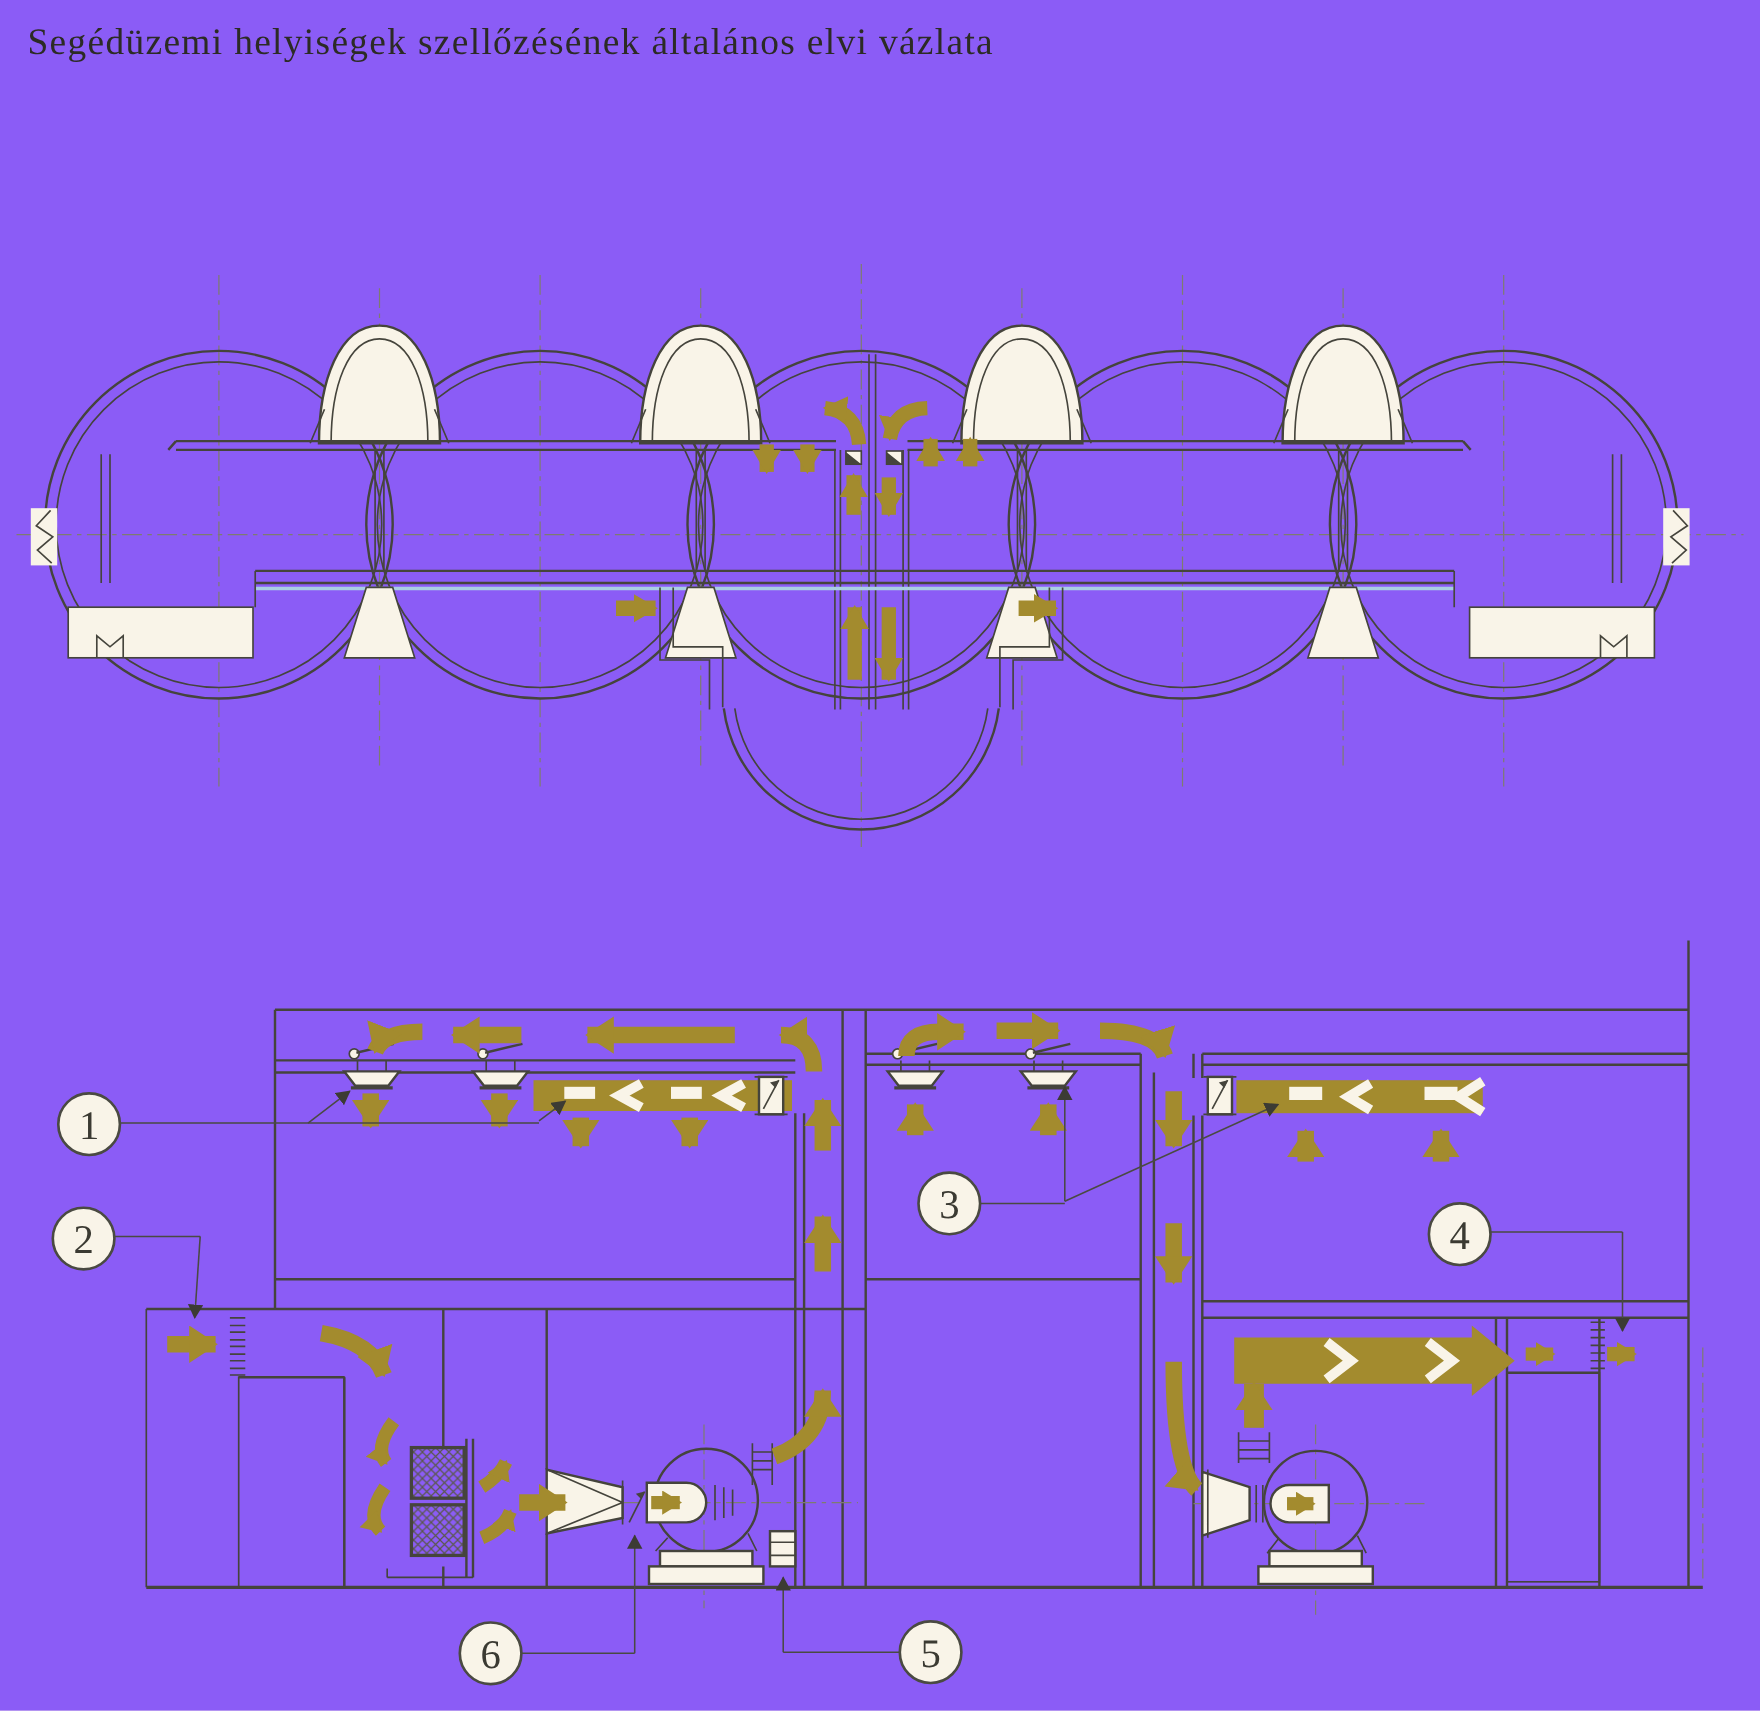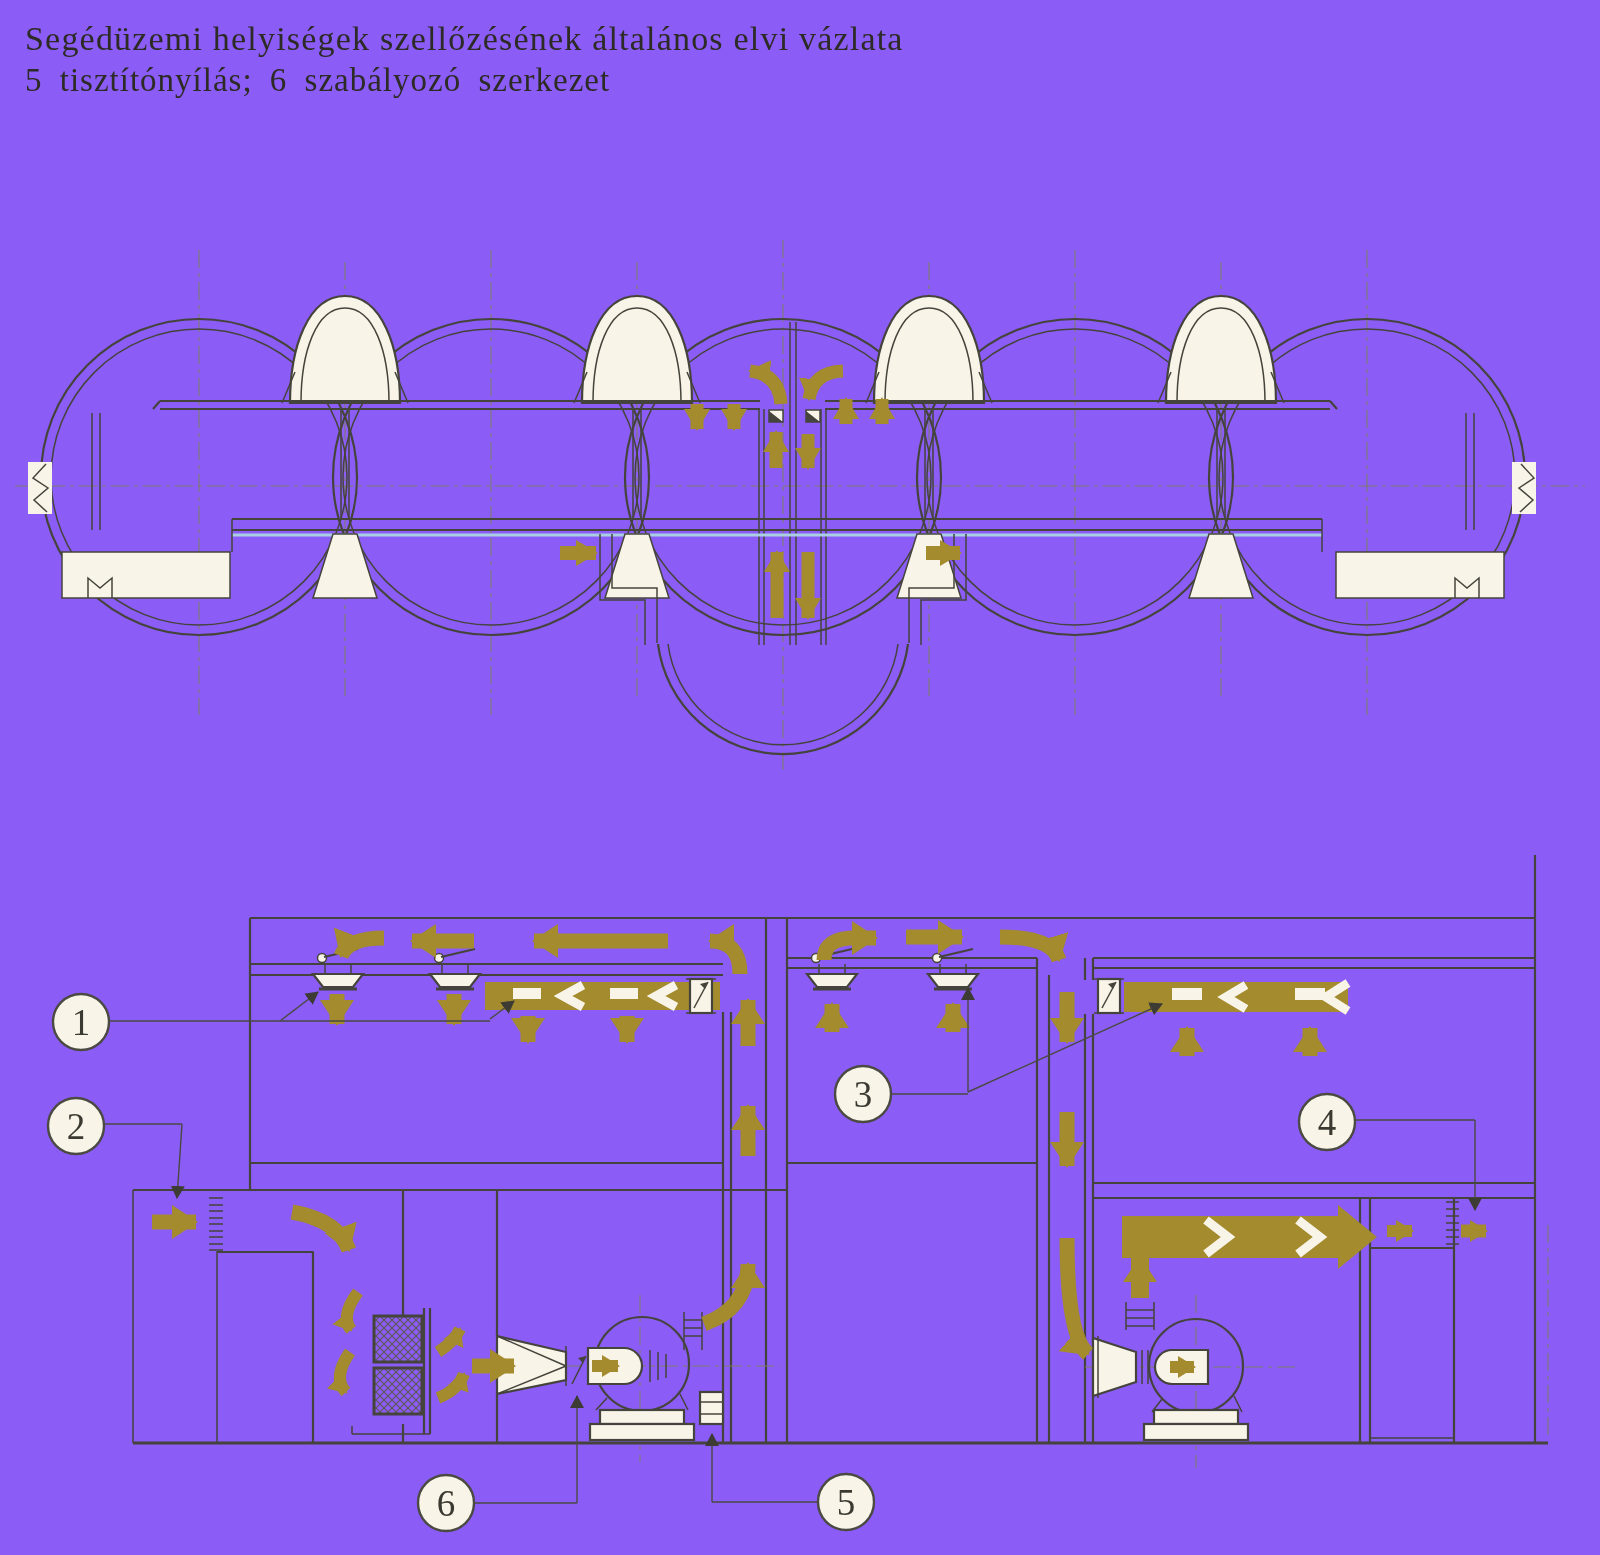--- a/index.html
+++ b/index.html
@@ -23,21 +23,20 @@
   .co-circle{fill:#f9f4e8;stroke:#4a4a42;stroke-width:2.4;}
   text.co{font-family:"Liberation Serif",serif;font-size:37px;fill:#3b3a32;text-anchor:middle;}
 </style>
 </head>
 <body>
 
 <div class="page">
 
   <div class="caption">
     <div class="title">Segédüzemi helyiségek szellőzésének általános elvi vázlata</div>
-    <div class="legend-line">5 tisztítónyílás; 6 szabályozó szerkezet</div>
   </div>
 
   <svg class="schem" width="1600" height="1555" viewBox="0 0 1600 1555">
     <defs>
       <pattern id="hatch" width="11" height="11" patternUnits="userSpaceOnUse" patternTransform="rotate(45)">
         <line x1="0" y1="0" x2="0" y2="11" stroke="#75736a" stroke-width="1.5"></line>
       </pattern>
       <pattern id="mesh" width="8" height="8" patternUnits="userSpaceOnUse">
         <path d="M0 8 L8 0 M0 0 L8 8" stroke="#5a584e" stroke-width="1.1" fill="none"></path>
       </pattern>

